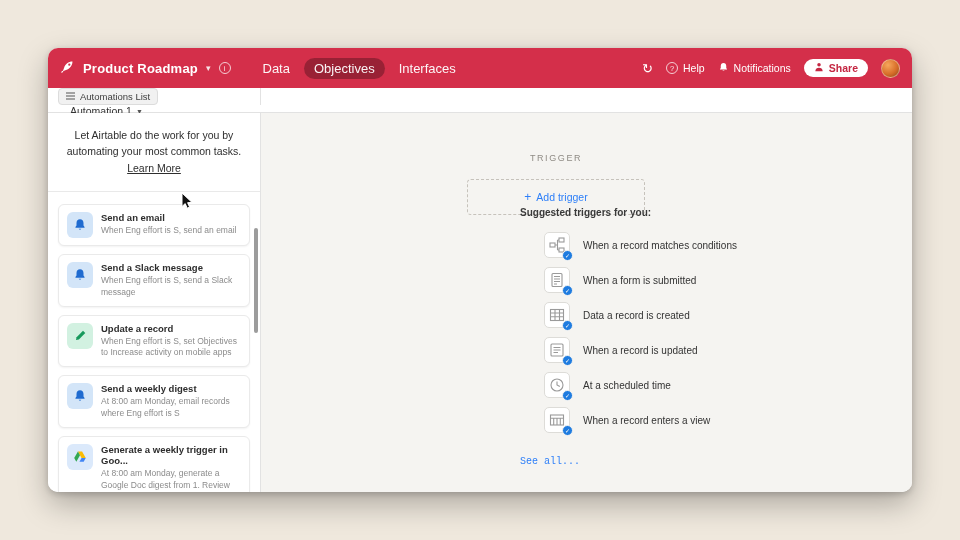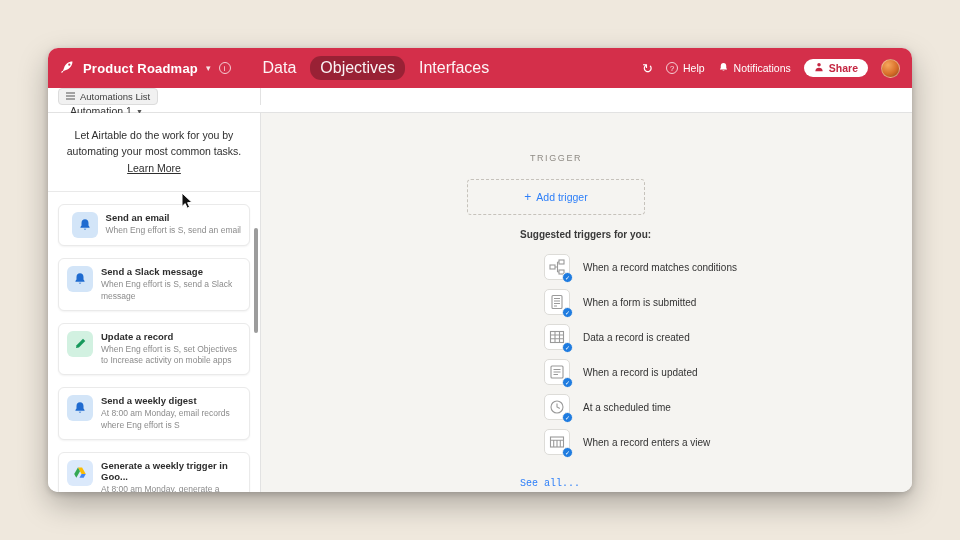--- a/index.html
+++ b/index.html
@@ -22,21 +22,21 @@
   .topbar .title { font-size:13px; font-weight:bold; letter-spacing:.2px; }
   .chev { font-size:9px; opacity:.85; cursor:pointer; }
   .circle-ic {
     width:12px; height:12px; border-radius:50%;
     border:1px solid rgba(255,255,255,.75);
     font-size:7.5px; display:flex; align-items:center; justify-content:center;
     color:rgba(255,255,255,.9);
   }
   .tabs { display:flex; align-items:center; gap:4px; margin-left:14px; }
   .tab {
-    font-size:16px; padding:3px 10px; border-radius:11px; cursor:pointer;
+    font-size:13px; padding:3px 10px; border-radius:11px; cursor:pointer;
     color:rgba(255,255,255,.95);
   }
   .tab.active { background:rgba(0,0,0,.28); }
   .top-right { margin-left:auto; display:flex; align-items:center; gap:13px; }
   .tr-item { display:flex; align-items:center; gap:5px; font-size:10.5px; cursor:pointer; }
   .hist { font-size:13px; line-height:1; transform:scaleX(-1); }
   .share-btn {
     background:#fff; color:#c42742; border-radius:12px; padding:3px 10px;
     display:flex; align-items:center; gap:5px; font-size:10.5px; font-weight:bold;
     cursor:pointer;
@@ -63,23 +63,23 @@
   
   .content { display:flex; height:379px; }
   .sidebar {
     width:213px; background:#fff; border-right:1px solid #e2e2e2;
     position:relative; padding-top:12px; overflow:hidden;
   }
   .intro { margin:2px 18px 0; text-align:center; font-size:10.5px; line-height:1.55; color:#2e2e2e; }
   .intro a { color:#2e2e2e; text-decoration:underline; cursor:pointer; }
   .sb-divider { border:none; border-top:1px solid #e9e9e9; margin:15px 0 12px; }
   .card {
-    margin:12px 10px 8px; border:1px solid #eaeaea; border-radius:6px;
+    margin:0 10px 8px; border:1px solid #eaeaea; border-radius:6px;
     background:#fff; box-shadow:0 1px 2px rgba(0,0,0,.05);
-    padding:7px 8px; display:flex; gap:8px; cursor:pointer;justify-content:flex-end;
+    padding:7px 8px; display:flex; gap:8px; cursor:pointer;
   }
   .ci { width:26px; height:26px; border-radius:6px; flex:0 0 26px;
         display:flex; align-items:center; justify-content:center; }
   .ci-blue  { background:#d3e5f8; color:#1f6bd0; }
   .ci-green { background:#d2f1e1; color:#17995c; }
   .ci-drive { background:#dbe9fb; }
   .card-title { font-size:9.5px; font-weight:bold; color:#2d2d2d; margin-bottom:2px; }
   .card-desc { font-size:8.5px; color:#8b8b8b; line-height:1.4; }
   .sb-scroll {
     position:absolute; right:2px; top:115px; width:4px; height:105px;
@@ -89,21 +89,21 @@
   
   .main { flex:1; background:#f5f4f1; position:relative; }
   .trigger-area { position:absolute; left:206px; top:40px; display:flex; align-items:center; gap:16px;flex-direction:column; }
   .trigger-label { font-size:9px; letter-spacing:1.6px; color:#8f8b85; }
   .add-trigger {
     width:178px; height:36px; border:1px dashed #c6c2bb; border-radius:4px;
     display:flex; align-items:center; justify-content:center; gap:5px;
     color:#2d7ff9; font-size:10.5px; cursor:pointer;
   }
   .add-trigger .plus { font-size:12px; line-height:1; }
-  .suggest-block { position:absolute; left:259px; top:116px; }
+  .suggest-block { position:absolute; left:259px; top:94px; }
   .suggest-heading { font-size:10px; font-weight:bold; color:#3a3a3a; margin-bottom:14px; }
   .srow { display:flex; align-items:center; gap:13px; margin-bottom:9px; height:26px; cursor:pointer;margin-left:24px; }
   .sicon {
     width:26px; height:26px; background:#fff; border:1px solid #dddcd8; border-radius:5px;
     position:relative; display:flex; align-items:center; justify-content:center; flex:0 0 26px;
   }
   .sicon svg { stroke:#9a9a9a; fill:none; stroke-width:1.1; }
   .badge {
     position:absolute; right:-4px; bottom:-4px; width:11px; height:11px;
     background:#1f7ce0; border:1.5px solid #f5f4f1; border-radius:50%;

